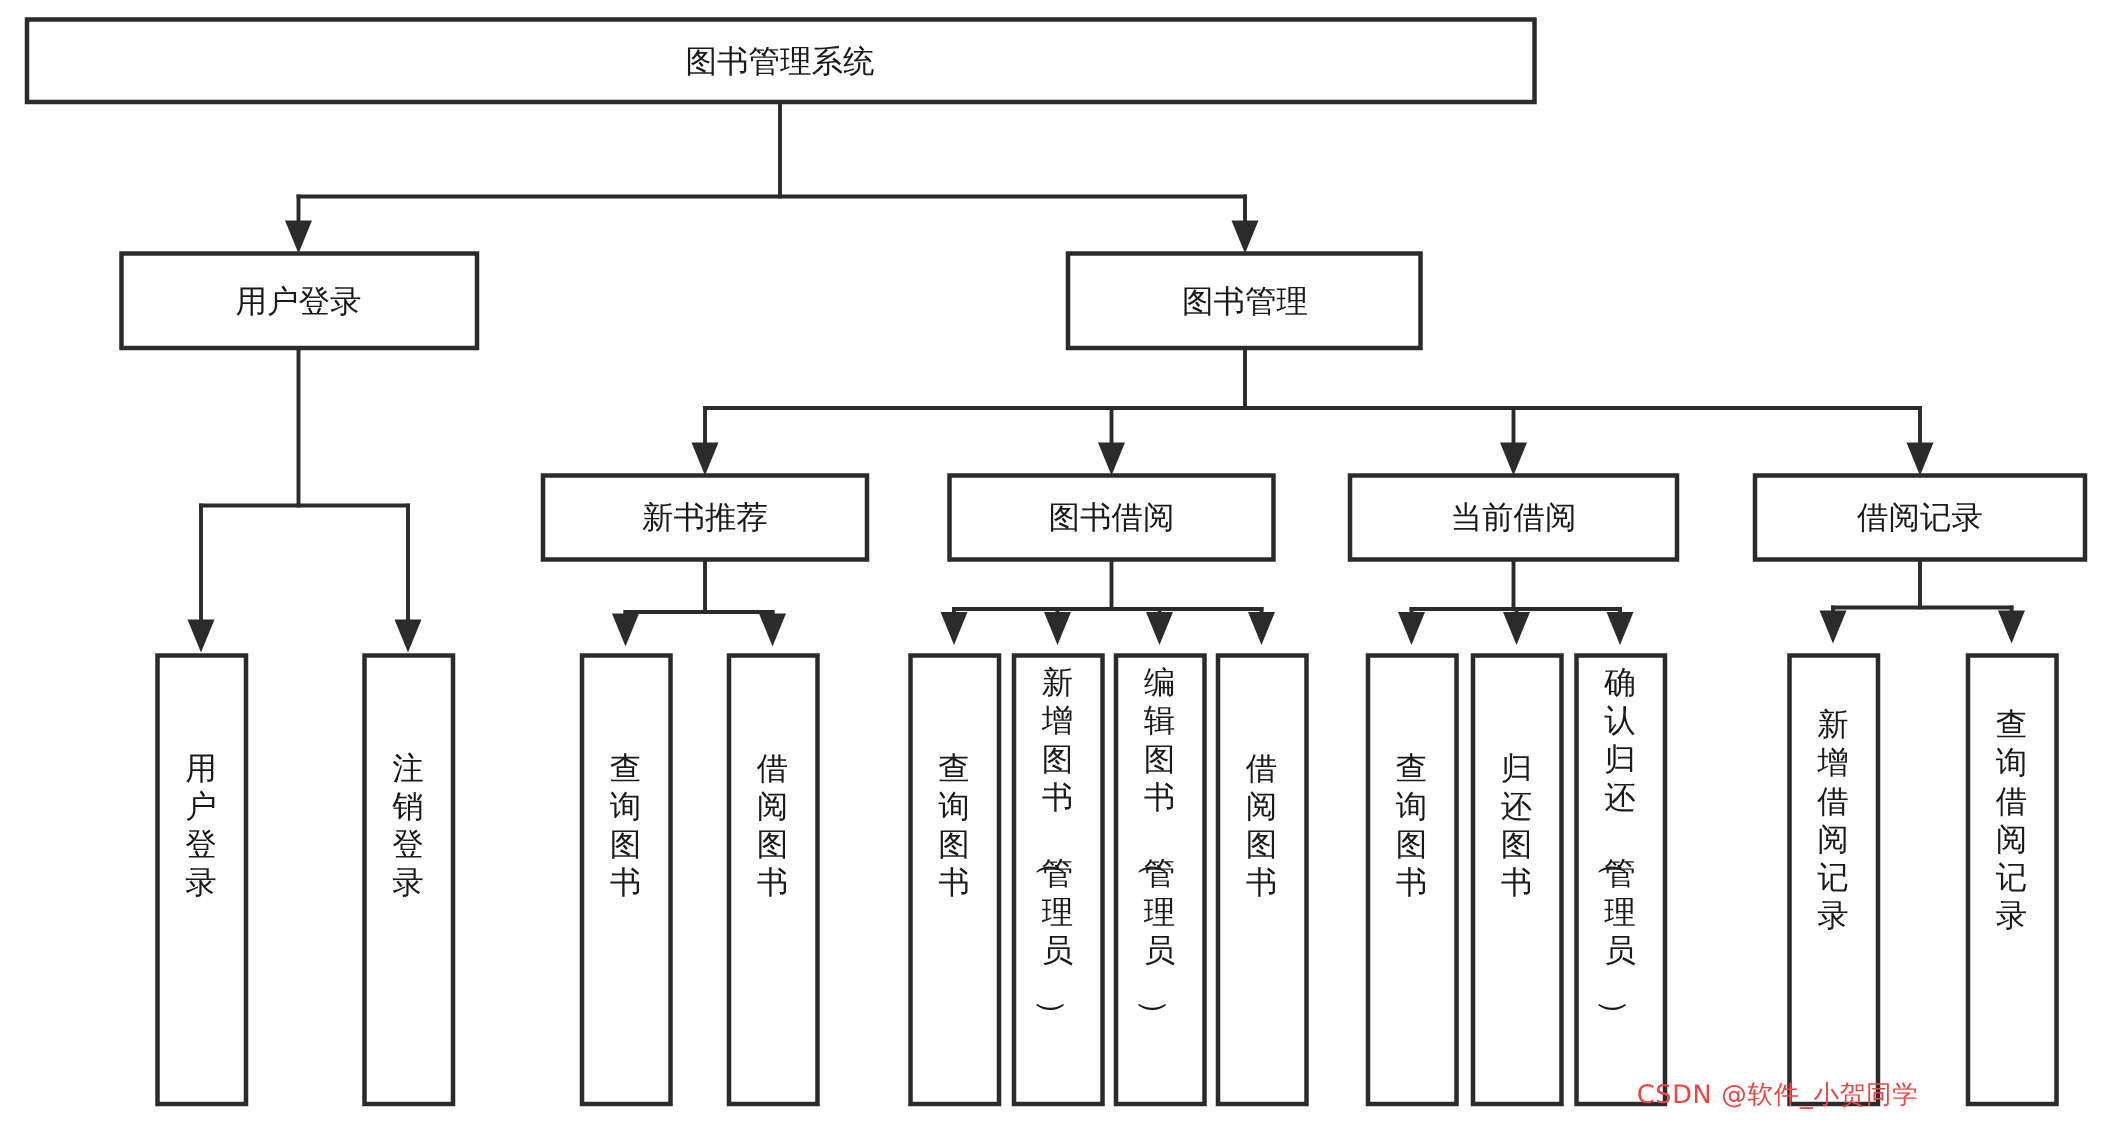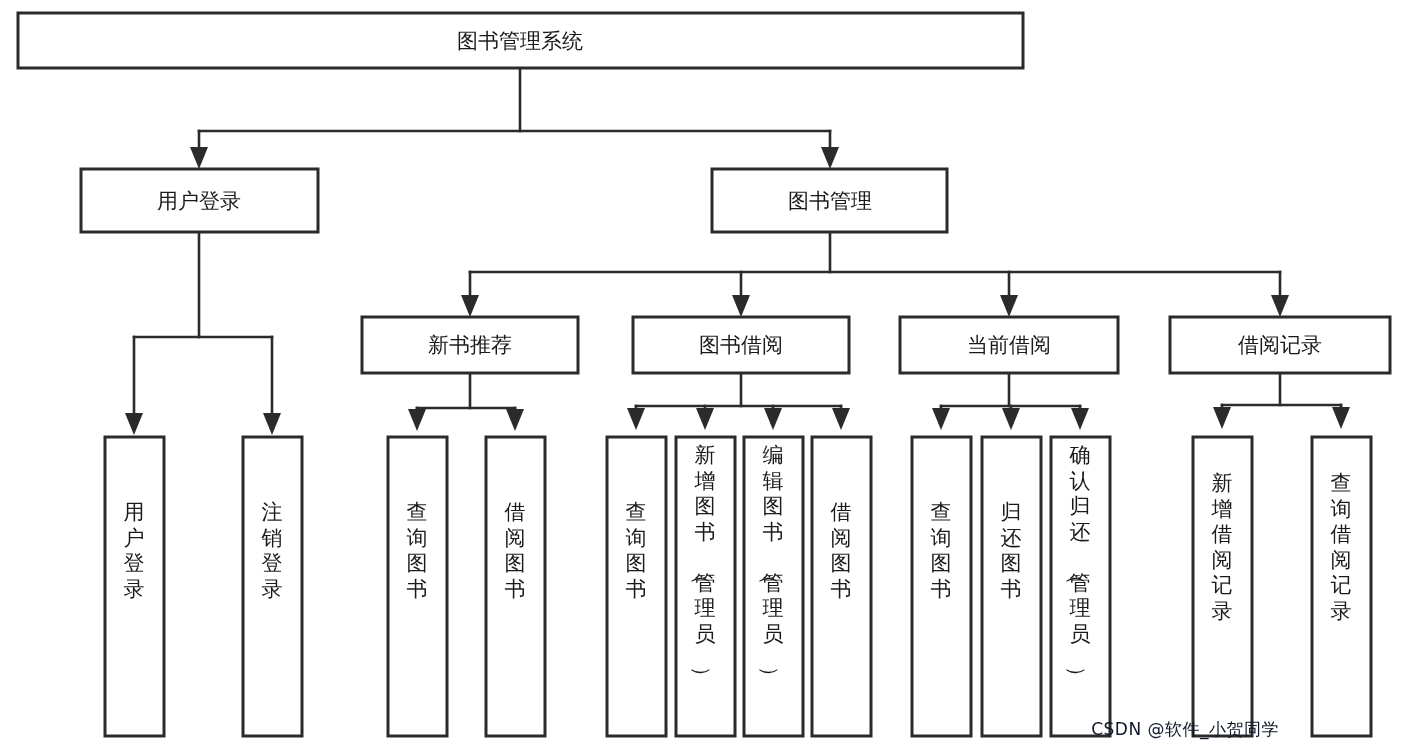--- a/index.html
+++ b/index.html
@@ -52,21 +52,21 @@
   .arrow-head {
     fill: #2b2b2b;
     stroke: none;
   }
   .watermark {
     position: absolute;
     right: 8px;
     bottom: 6px;
     font-family: "DejaVu Sans", "Liberation Sans", sans-serif;
     font-size: 17px;
-    color: #0f172a;
+    color: #ef4444;
     white-space: nowrap;
     letter-spacing: 0.5px;
   }
 </style>
 </head>
 <body>
 
 <div id="diagram-root">
   <svg class="flow" viewBox="0 0 1405 747" xmlns="http://www.w3.org/2000/svg">
 

